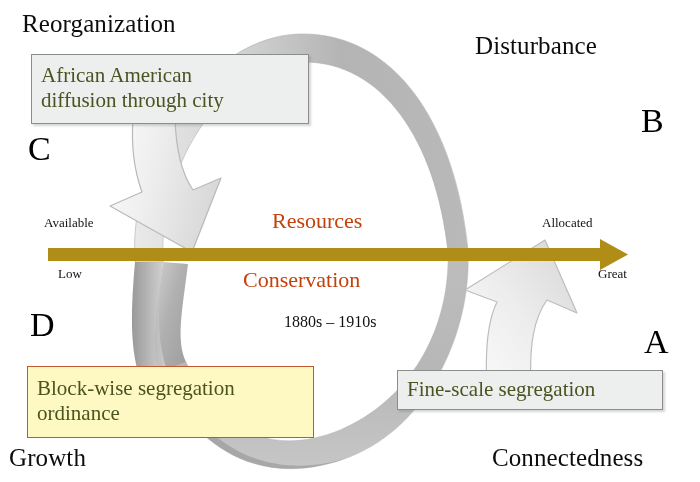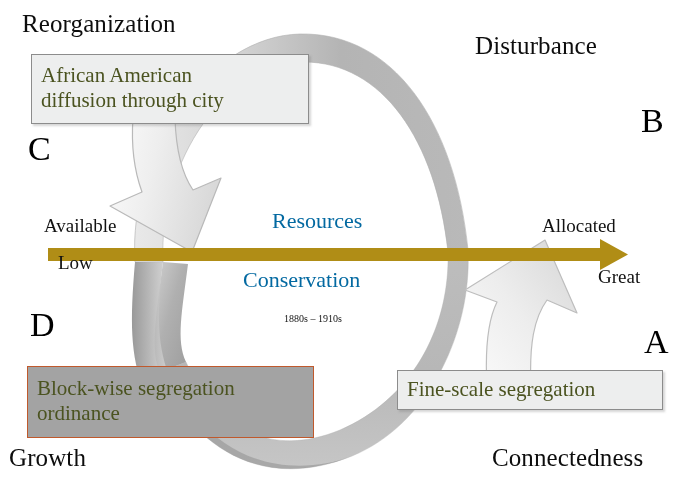--- a/index.html
+++ b/index.html
@@ -33,49 +33,49 @@
     letter-spacing: 0.1px;
     color: #0d0d0d;
   }
   .stage-letter {
     font-size: 34px;
     font-weight: 400;
     color: #000000;
     line-height: 1;
   }
   .axis-end {
-    font-size: 19px;
+    font-size: 13px;
     color: #121212;
   }
   .axis-title {
     font-size: 22px;
-    color: #0369a1;
+    color: #c2410c;
   }
   .period {
-    font-size: 10px;
+    font-size: 16px;
     color: #111111;
   }
   .callout {
     position: absolute;
     box-sizing: border-box;
     display: flex;
     align-items: center;
     padding: 3px 9px 5px 9px;
     font-size: 21px;
     line-height: 1.18;
     color: #4b5320;
     white-space: pre-line;
   }
   .callout.gray {
     background: #edeeee;
     border: 1.4px solid #8c8c8c;
     box-shadow: 2px 2px 2px rgba(120,120,120,0.30);
   }
   .callout.green {
-    background: #a3a3a3;
+    background: #fef9c3;
     border: 1.9px solid #c0592c;
   }
 </style>
 </head>
 <body>
 
 <div id="stage">
 
   <svg class="layer" viewBox="0 0 700 482">
     <defs>
@@ -193,21 +193,21 @@
   <div class="txt stage-letter" style="left:28px; top:132px;">C</div>
 
   <div class="txt stage-letter" style="left:641px; top:104px;">B</div>
 
   <div class="txt stage-letter" style="left:30px; top:308px;">D</div>
 
   <div class="txt stage-letter" style="left:644px; top:325px;">A</div>
 
   <div class="txt axis-end" style="left:44px; top:215px;">Available</div>
 
-  <div class="txt axis-end" style="left:58px; top:252px;">Low</div>
+  <div class="txt axis-end" style="left:58px; top:266px;">Low</div>
 
   <div class="txt axis-end" style="left:542px; top:215px;">Allocated</div>
 
   <div class="txt axis-end" style="left:598px; top:266px;">Great</div>
 
   <div class="txt axis-title" style="left:272px; top:208px;">Resources</div>
 
   <div class="txt axis-title" style="left:243px; top:267px;">Conservation</div>
 
   <div class="txt period" style="left:284px; top:313px;">1880s – 1910s</div>

